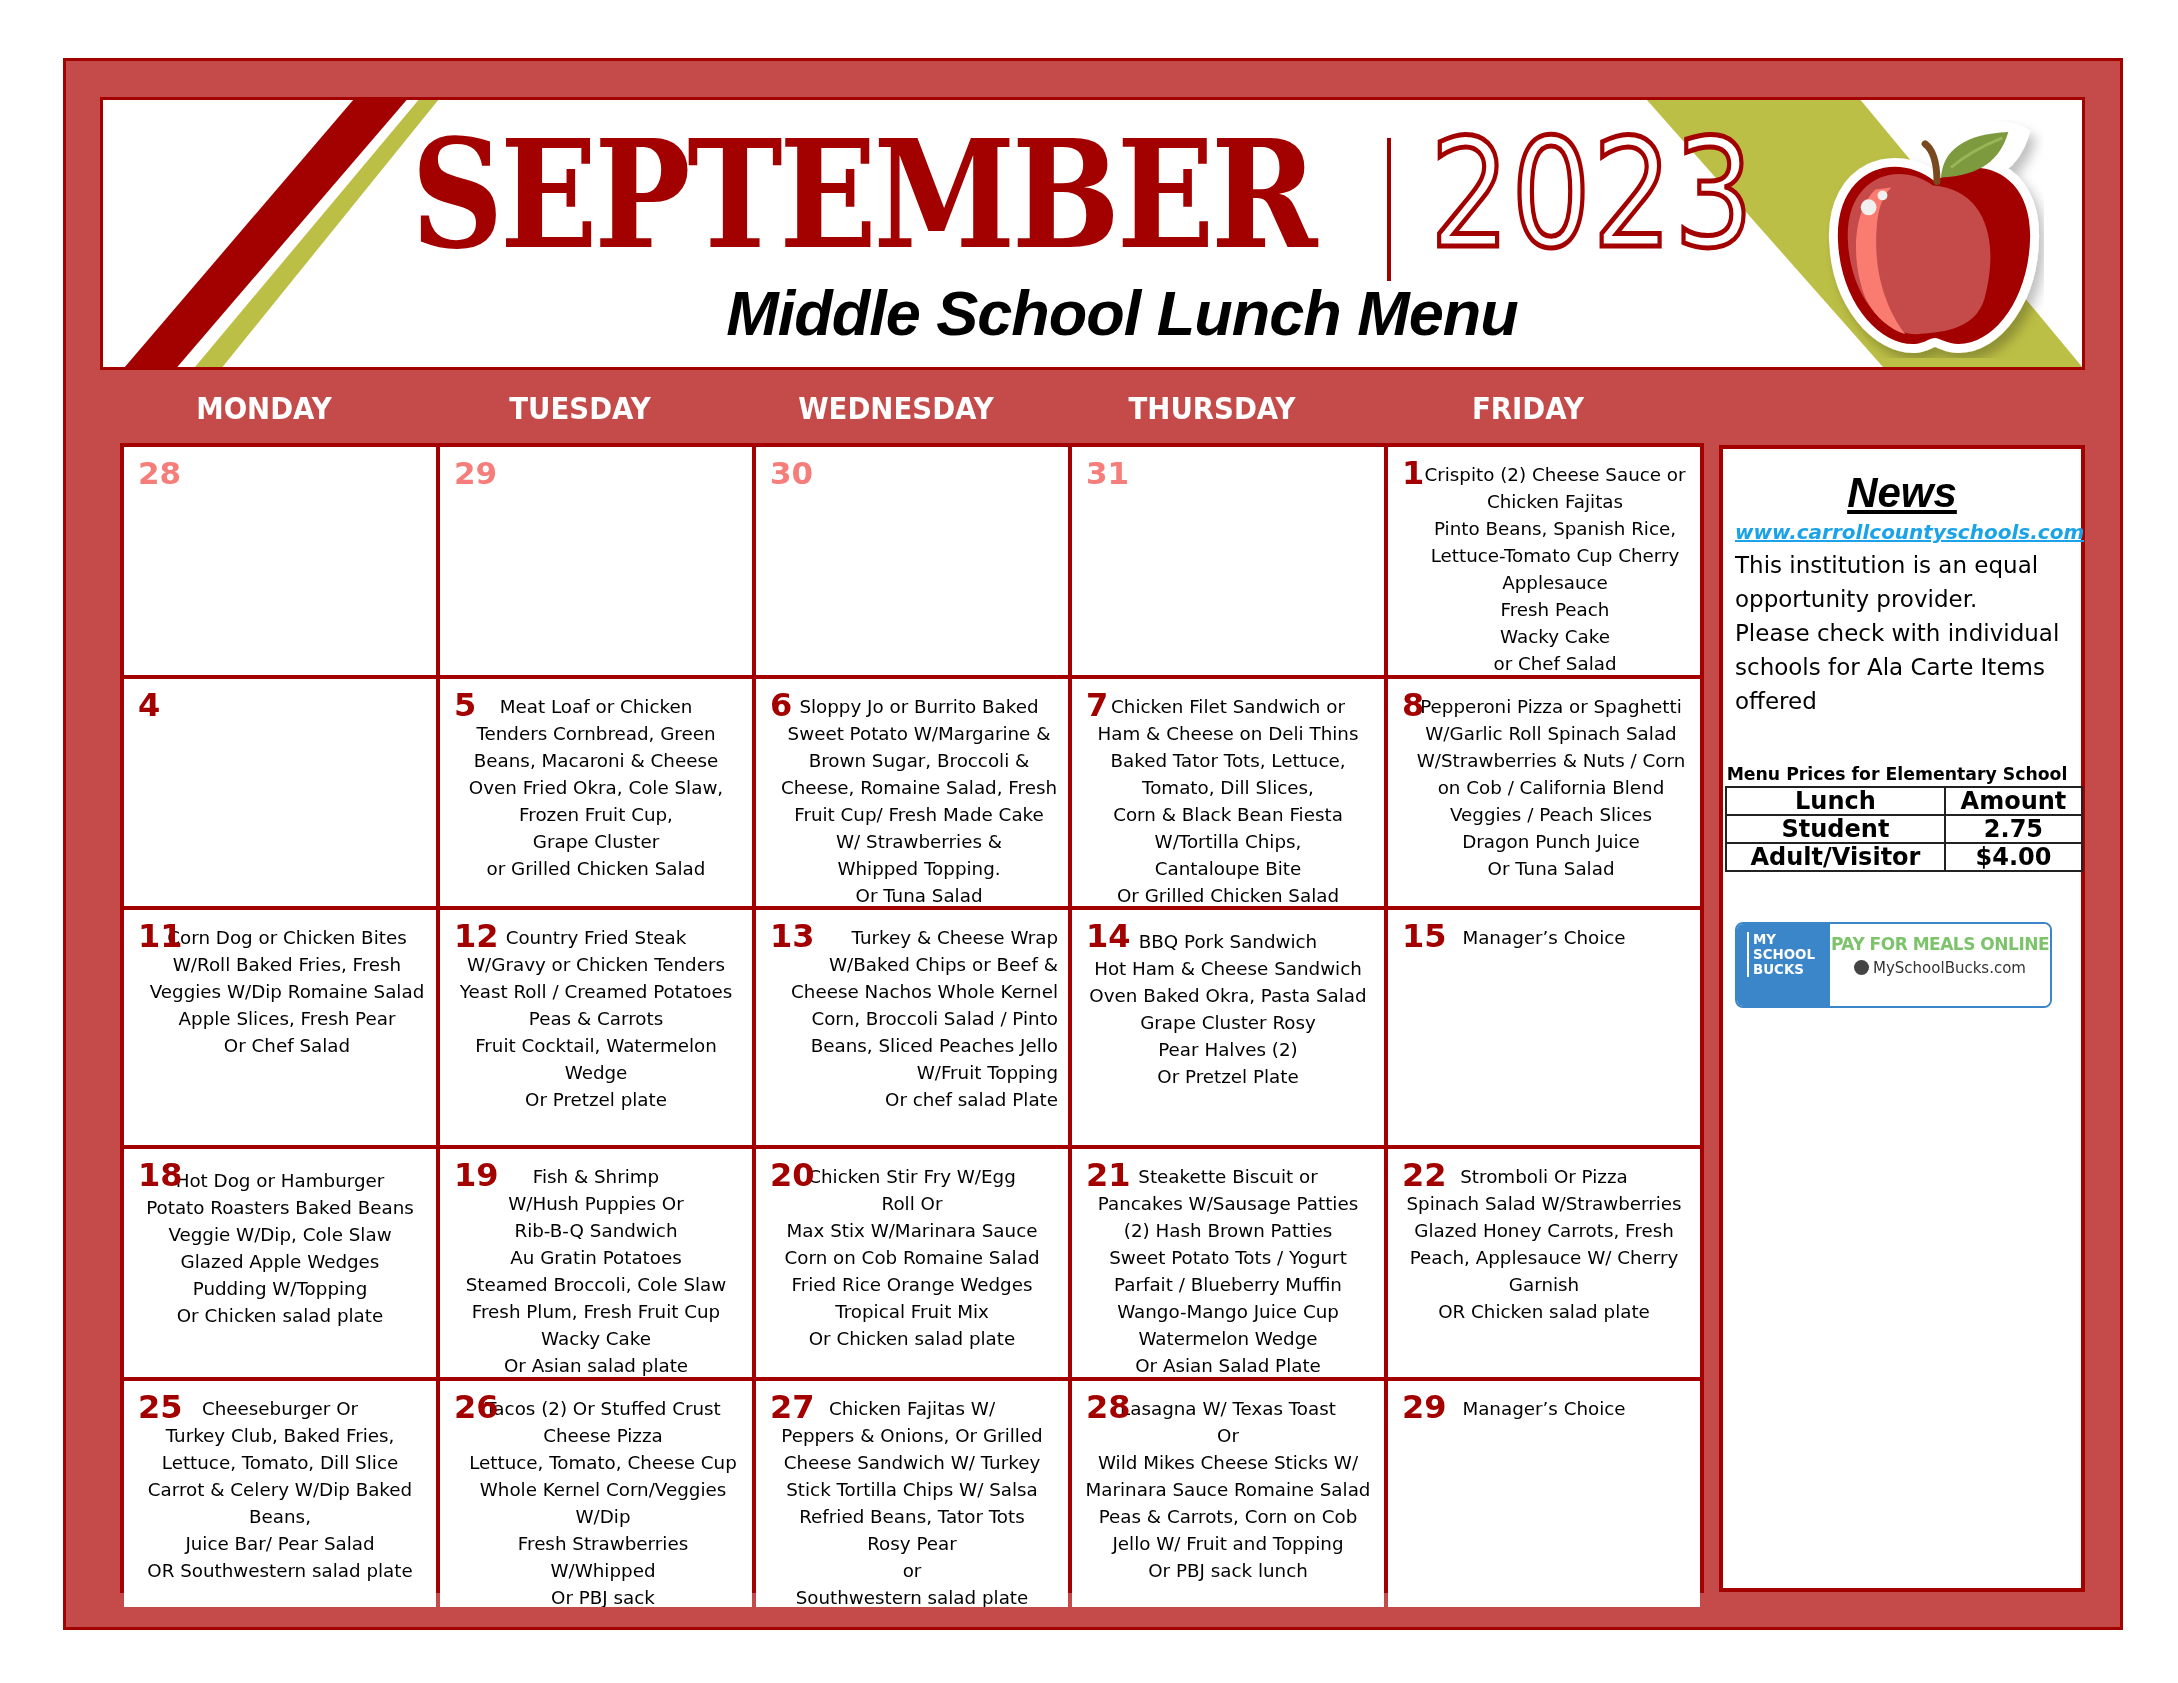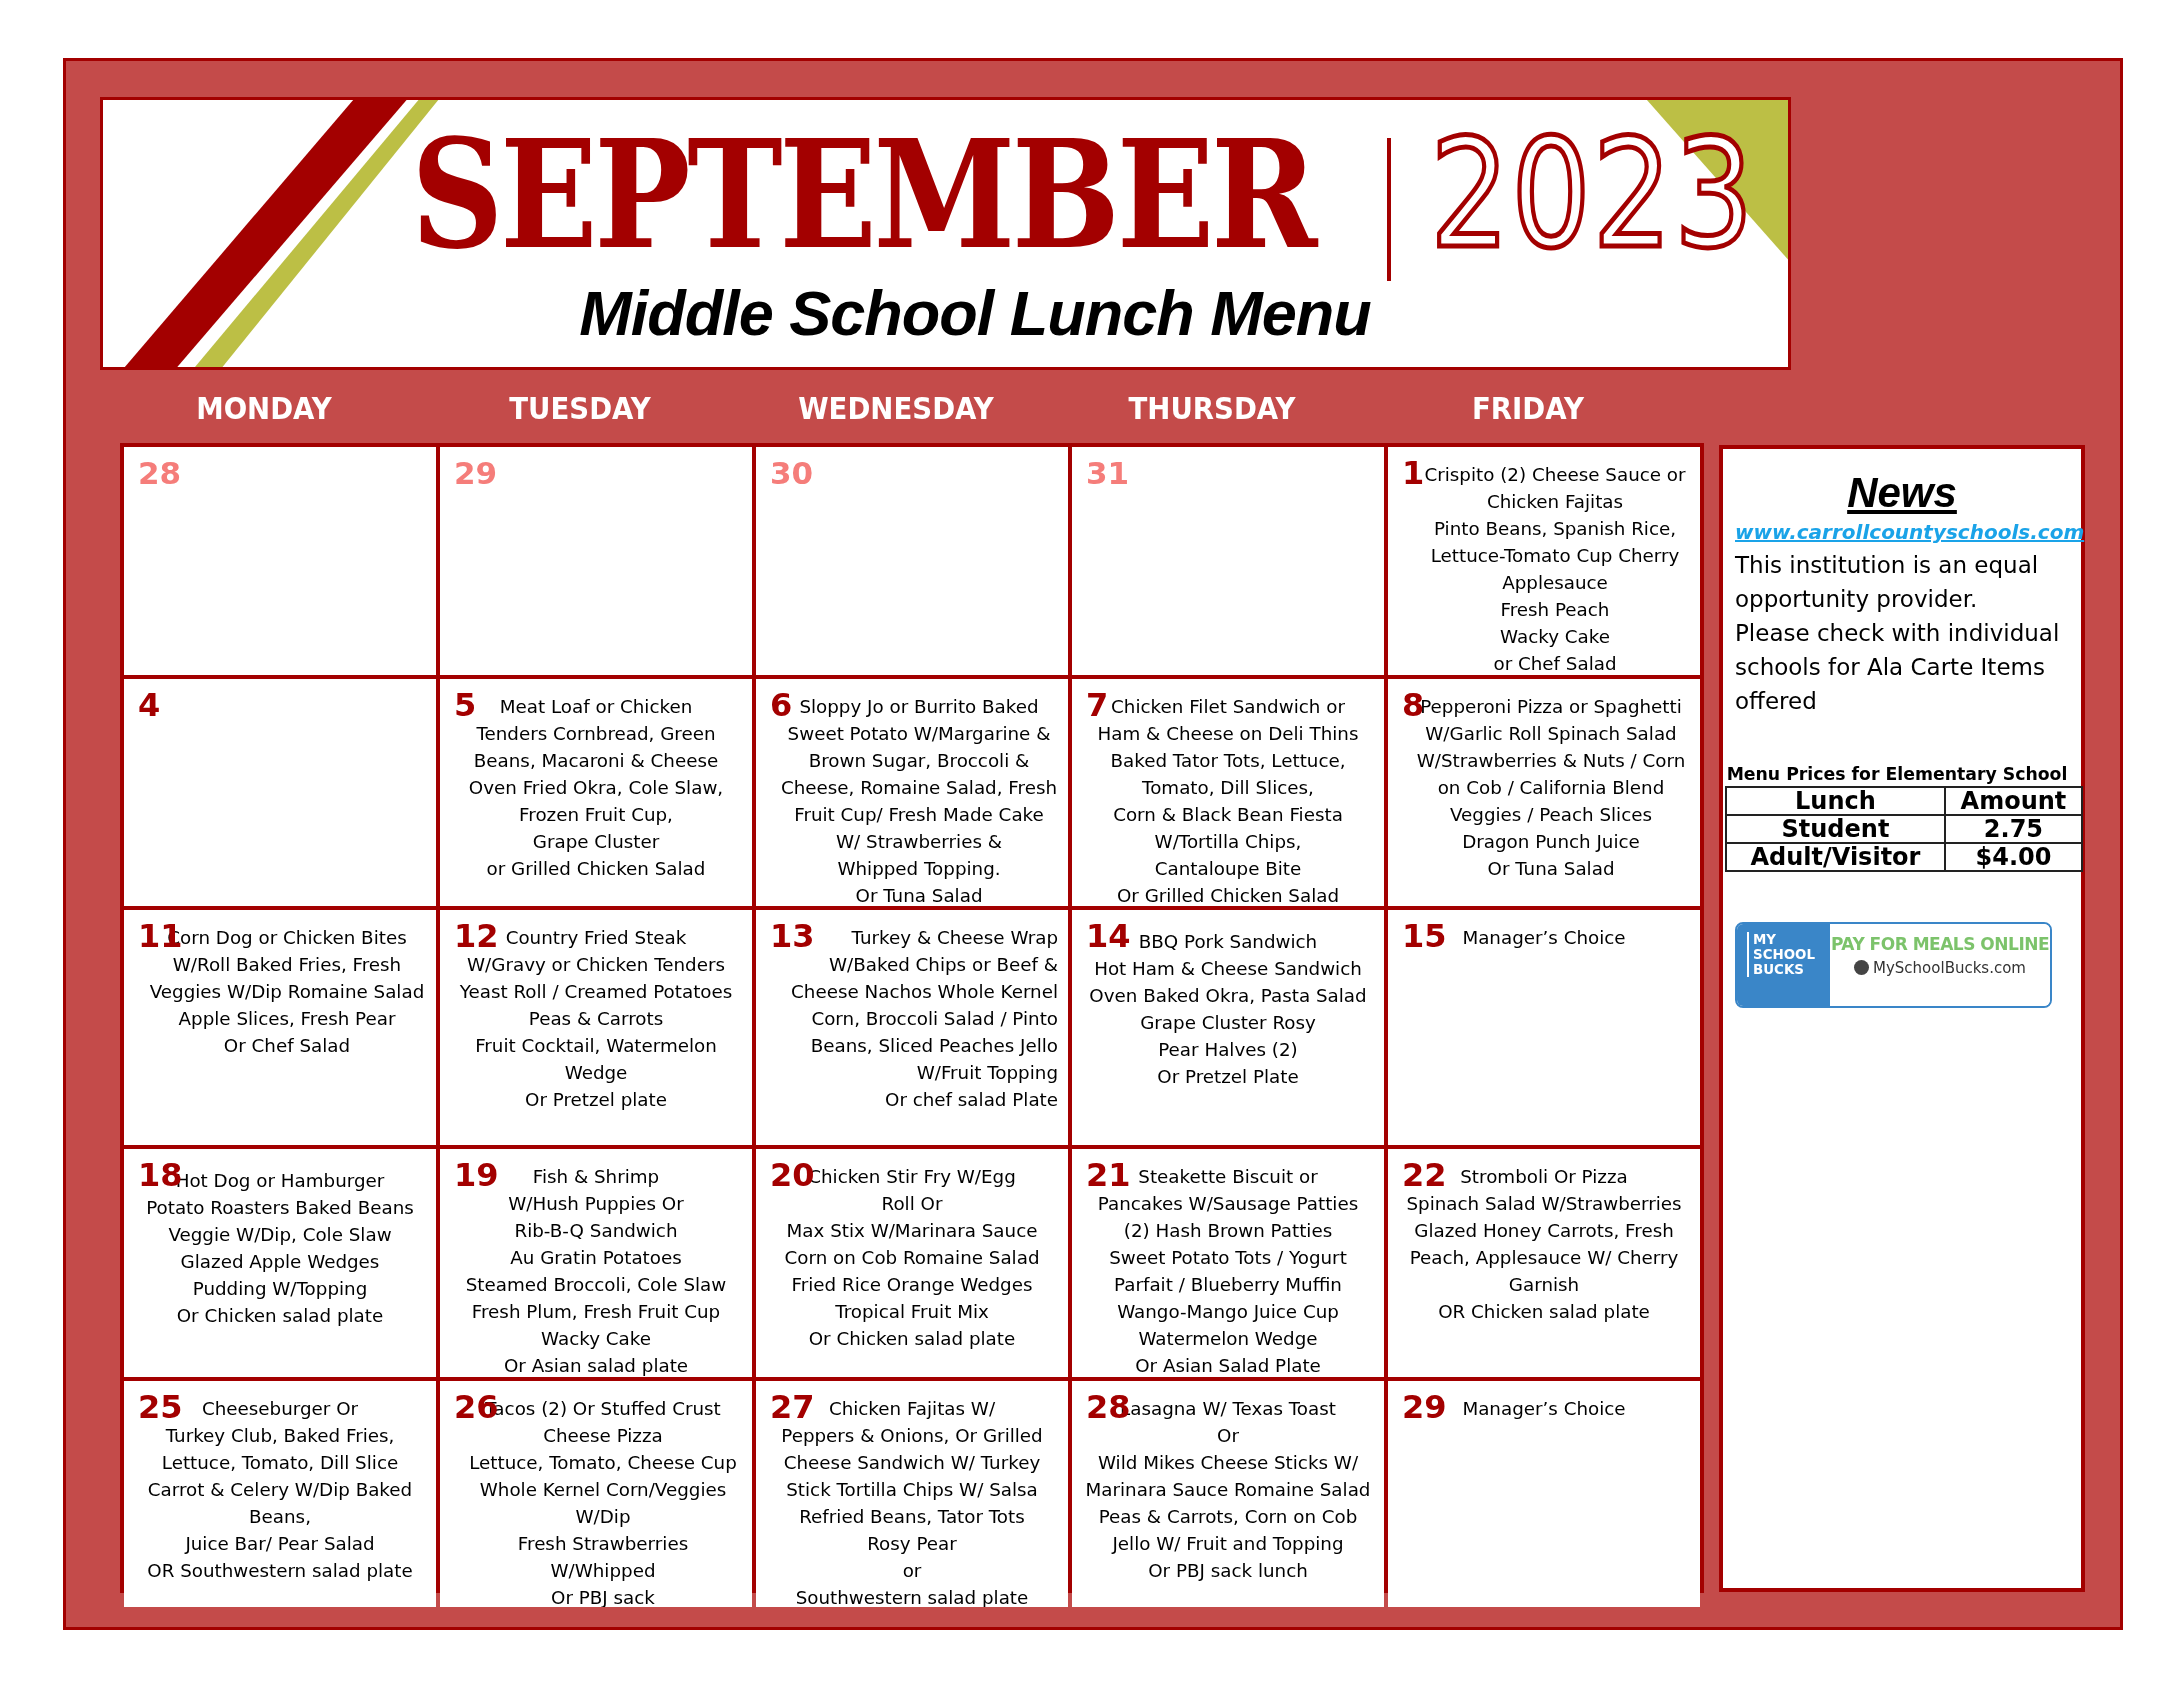--- a/index.html
+++ b/index.html
@@ -4,21 +4,21 @@
 <style>
   * { box-sizing: border-box; margin: 0; padding: 0; }
   html, body { width: 2178px; height: 1683px; background: #ffffff; overflow: hidden; }
   body { position: relative; font-family: "Liberation Sans", sans-serif; color: #000; }
 
   .outer-frame {
     position: absolute; left: 63px; top: 58px; width: 2060px; height: 1572px;
     background: #c44b4a; border: 3px solid #a30000;
   }
   .banner {
-    position: absolute; left: 100px; top: 97px; width: 1691px; height: 273px;
+    position: absolute; left: 100px; top: 97px; width: 1985px; height: 273px;
     background: #ffffff; border: 3px solid #a30000; overflow: hidden;
   }
   .banner svg.deco { position: absolute; left: 0; top: 0; }
   .title-month {
     position: absolute; left: 308px; top: 30px; height: 129px;
     font-family: "DejaVu Serif", serif; font-weight: bold;
     font-size: 149px; line-height: 129px; color: #a30000;
     letter-spacing: -4px; transform: scaleX(0.86); transform-origin: left center;
     white-space: nowrap;
   }

